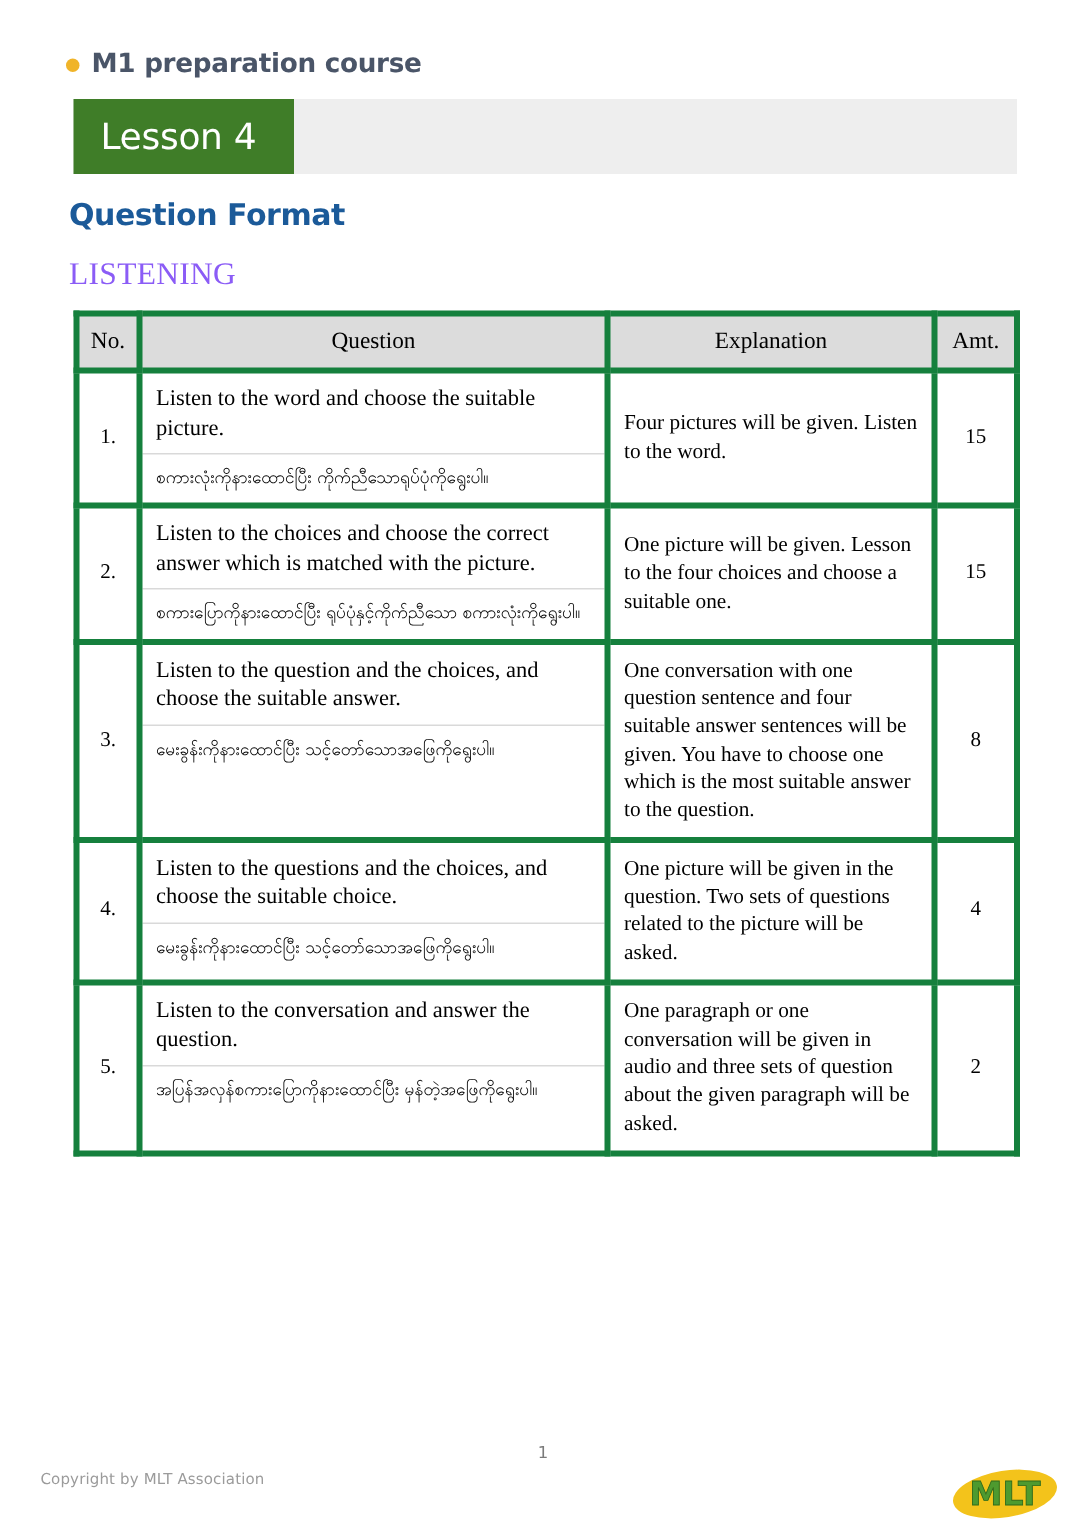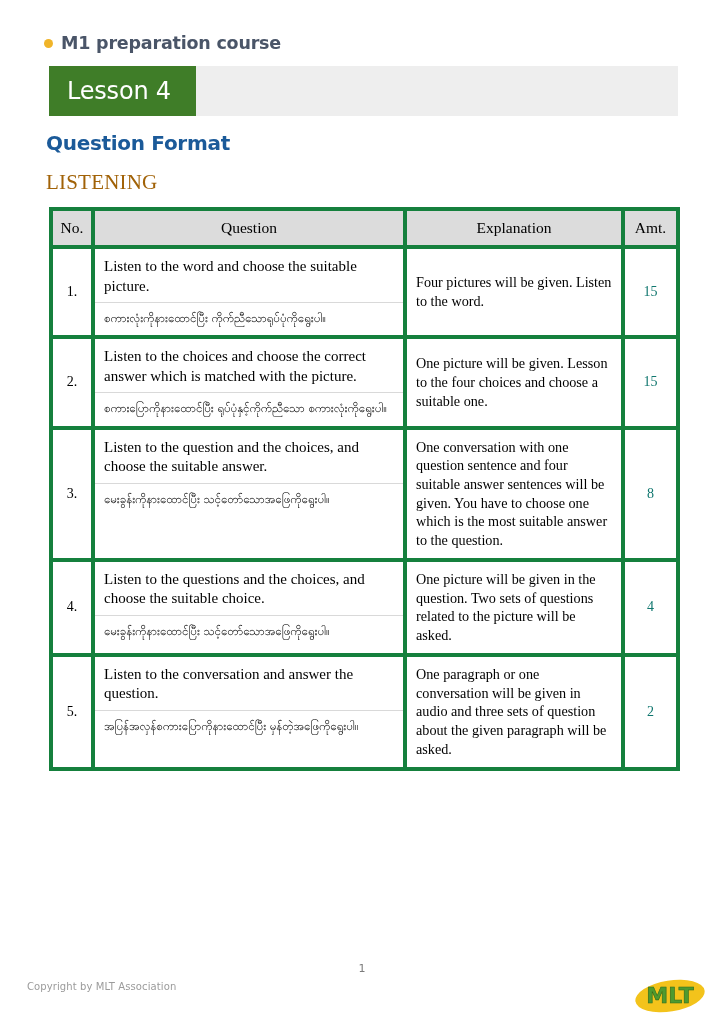--- a/index.html
+++ b/index.html
@@ -88,21 +88,21 @@
     color: #1B5A99;
     letter-spacing: -0.3px;
   }
   .subsection-heading {
     position: absolute;
     left: 46px;
     top: 170px;
     font-family: "Liberation Serif", serif;
     font-size: 21px;
     font-weight: 400;
-    color: #a16207;
+    color: #8b5cf6;
     letter-spacing: 0.2px;
   }
 
   
   .qf-table {
     position: absolute;
     left: 49px;
     top: 207px;
     width: 627px;
     border-collapse: collapse;
@@ -129,21 +129,21 @@
   .col-amt   { width: 55px; }
 
   td.cell-no {
     text-align: center;
     font-size: 14px;
     color: #000;
   }
   td.cell-amt {
     text-align: center;
     font-size: 14px;
-    color: #0f766e;
+    color: #000000;
   }
   td.cell-q {
     padding: 0;
     vertical-align: top;
   }
   td.cell-exp {
     padding: 8px 9px;
     font-size: 14.2px;
     line-height: 1.32;
     color: #000;

